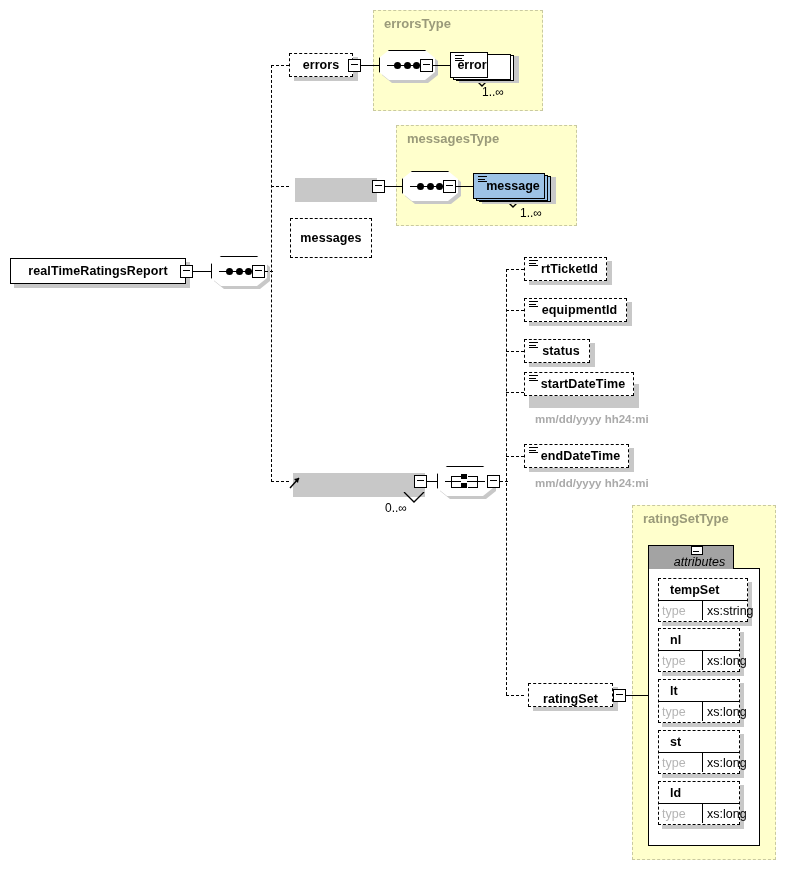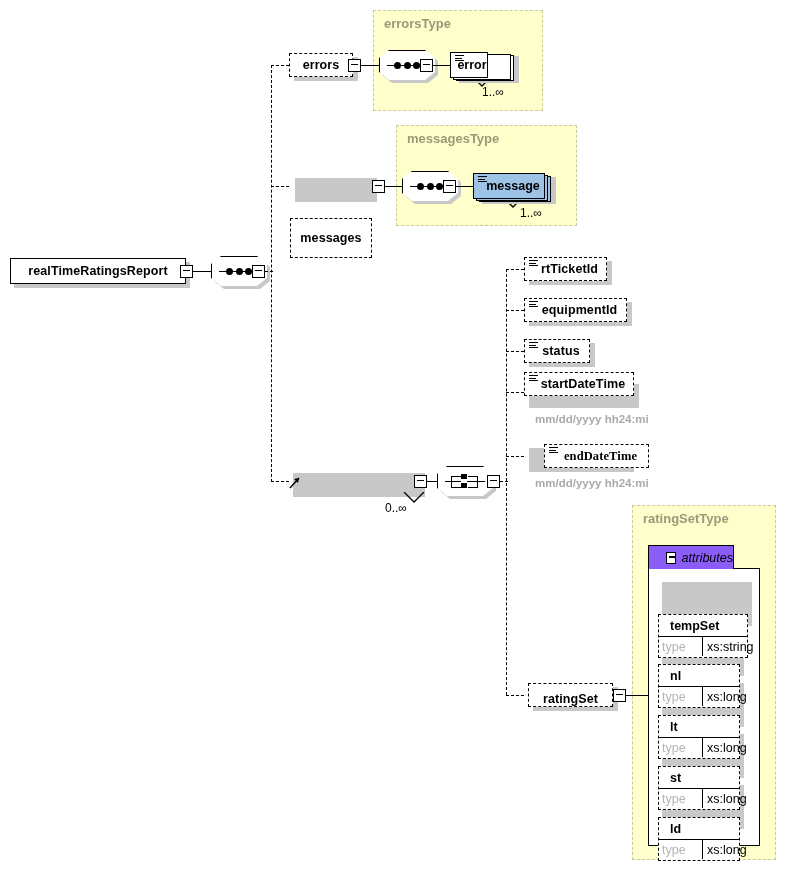--- a/index.html
+++ b/index.html
@@ -62,27 +62,27 @@
   .stack .s2{position:absolute;left:9px;top:4px;background:#c8c8c8;}
   .stack .lay2{position:absolute;left:6px;top:3px;border:1.5px solid #000;box-sizing:border-box;}
   .stack .lay1{position:absolute;left:3px;top:1.5px;border:1.5px solid #000;box-sizing:border-box;}
   .stack .lay0{position:absolute;left:0;top:0;border:1.5px solid #000;box-sizing:border-box;
                display:flex;align-items:center;justify-content:center;}
   .stack .lay0 .lbl{font-size:12.5px;font-weight:bold;}
   .curly{position:absolute;}
 
   
   .attrpanel{position:absolute;background:#fff;border:1.5px solid #000;box-sizing:border-box;}
-  .attrtab{position:absolute;background:#8b5cf6;border:1.5px solid #000;border-bottom:none;box-sizing:border-box;
-           display:flex;align-items:center;padding-left:17px;}
+  .attrtab{position:absolute;background:#a3a3a3;border:1.5px solid #000;border-bottom:none;box-sizing:border-box;
+           display:flex;align-items:center;padding-left:17px;flex-direction:column;}
   .attrtab .minus{width:12px;height:12px;border:1.5px solid #000;position:relative;box-sizing:border-box;margin-right:6px;background:#fff;}
   .attrtab .minus:after{content:"";position:absolute;left:1.5px;top:3.5px;width:6px;height:1.5px;background:#000;}
   .attrtab .atxt{font-size:12.5px;font-style:italic;color:#000;}
 
-  .attrbox{position:absolute;box-sizing:border-box;border:1.5px dashed #000;background:#fff;margin-top:36px;}
+  .attrbox{position:absolute;box-sizing:border-box;border:1.5px dashed #000;background:#fff;}
   .attrbox .an{position:absolute;left:0;top:0;right:0;height:21px;display:flex;align-items:center;
                padding-left:11px;box-sizing:border-box;font-size:12.5px;font-weight:bold;color:#000;}
   .attrbox .sep{position:absolute;left:0;right:0;top:21px;height:0;border-top:1.2px solid #000;}
   .attrbox .tlab{position:absolute;left:3px;top:22px;width:40px;height:19px;display:flex;align-items:center;
                  font-size:12.5px;color:#b5b5b5;}
   .attrbox .tdiv{position:absolute;left:43px;top:21.5px;width:0;height:19px;border-left:1.2px solid #000;}
   .attrbox .tval{position:absolute;left:48px;top:22px;height:19px;display:flex;align-items:center;
                  font-size:12.5px;color:#000;}
   .ashadow{position:absolute;background:#c8c8c8;}
 </style>
@@ -267,21 +267,21 @@
     <span class="tglyph">
         <i></i>
         <i></i>
         <i></i>
       </span>
     <span class="lbl" style="padding-left:8px;">startDateTime</span>
   </div>
   <div class="fmt" style="left:535px;top:413px;">mm/dd/yyyy hh24:mi</div>
 
   <div class="shadow" style="left:529px;top:448px;width:105px;height:24px;"></div>
-  <div class="elbox el-dashed" style="left:544px;top:444px;width:105px;height:24px;z-index:2;font-family:Liberation Serif, serif;">
+  <div class="elbox el-dashed" style="left:524px;top:444px;width:105px;height:24px;z-index:2;">
     <span class="tglyph">
         <i></i>
         <i></i>
         <i></i>
       </span>
     <span class="lbl" style="padding-left:8px;">endDateTime</span>
   </div>
   <div class="fmt" style="left:535px;top:477px;">mm/dd/yyyy hh24:mi</div>
 
   <div class="shadow" style="left:533px;top:687px;width:85px;height:24px;"></div>

